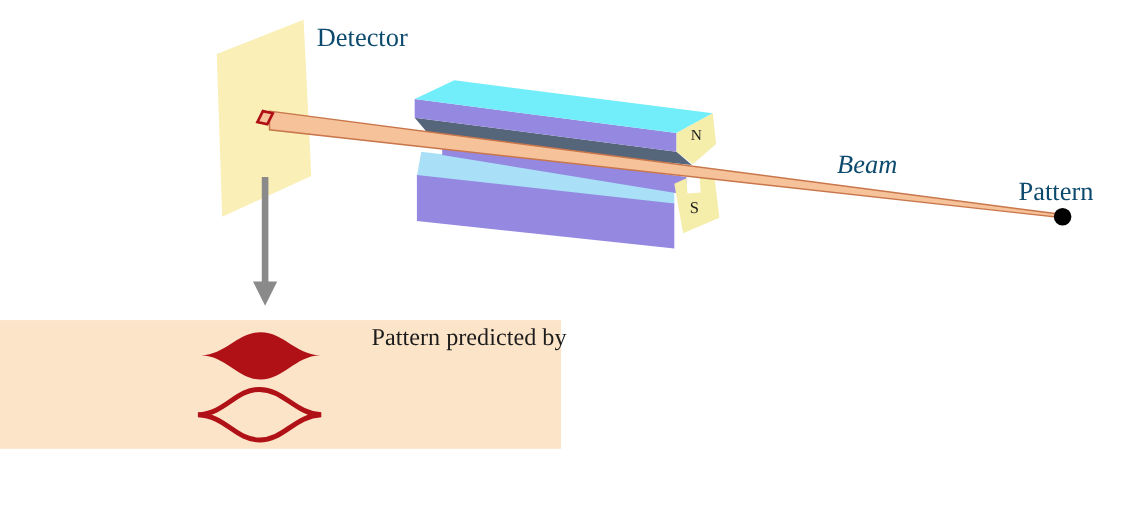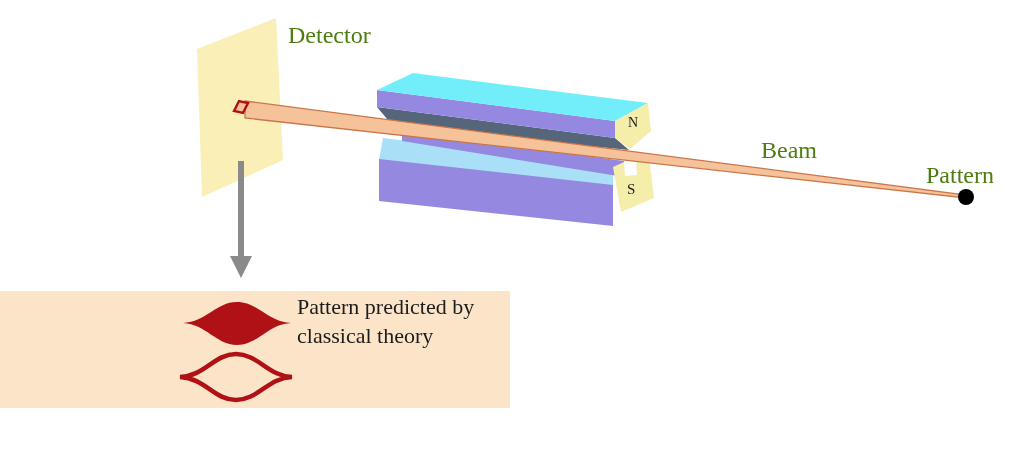--- a/index.html
+++ b/index.html
@@ -8,31 +8,31 @@
     width: 1030px;
     height: 474px;
     background: #ffffff;
     font-family: "Liberation Serif", "DejaVu Serif", serif;
     color: #303030;
     overflow: hidden;
   }
   .scene svg { position: absolute; left: 0; top: 0; }
   .label {
     position: absolute;
-    color: #4d7c0f;
+    color: #0c4a6e;
     white-space: nowrap;
   }
   .label-detector { left: 288px; top: 22px; font-size: 24px; }
-  .label-beam    { left: 761px; top: 137px; font-size: 24px; }
+  .label-beam    { left: 761px; top: 137px; font-size: 24px; font-style: italic; }
   .label-source  { left: 926px; top: 162px; font-size: 24px; }
   .inset-label {
     position: absolute;
     font-size: 22px;
     line-height: 29px;
-    text-align: left;
+    text-align: right;
     color: #1c1c1c;
     white-space: normal;
   }
   .label-classical { left: 297px; top: 292px; width: 218px; }
   .label-observed  { left: 0px;  top: 349px; width: 176px; }
   .pole-letter { font-family: "Liberation Serif", "DejaVu Serif", serif; fill: #1c1c1c; }
 </style>
 </head>
 <body>
 
@@ -74,17 +74,16 @@
   </svg>
 
   <div class="label label-detector">Detector</div>
 
   <div class="label label-beam">Beam</div>
 
   <div class="label label-source">Pattern</div>
 
   <div class="inset-label label-classical">
     <span>Pattern predicted by</span><br>
-    <span>classical theory</span>
   </div>
 
 
 </div>
 
 </body></html>

